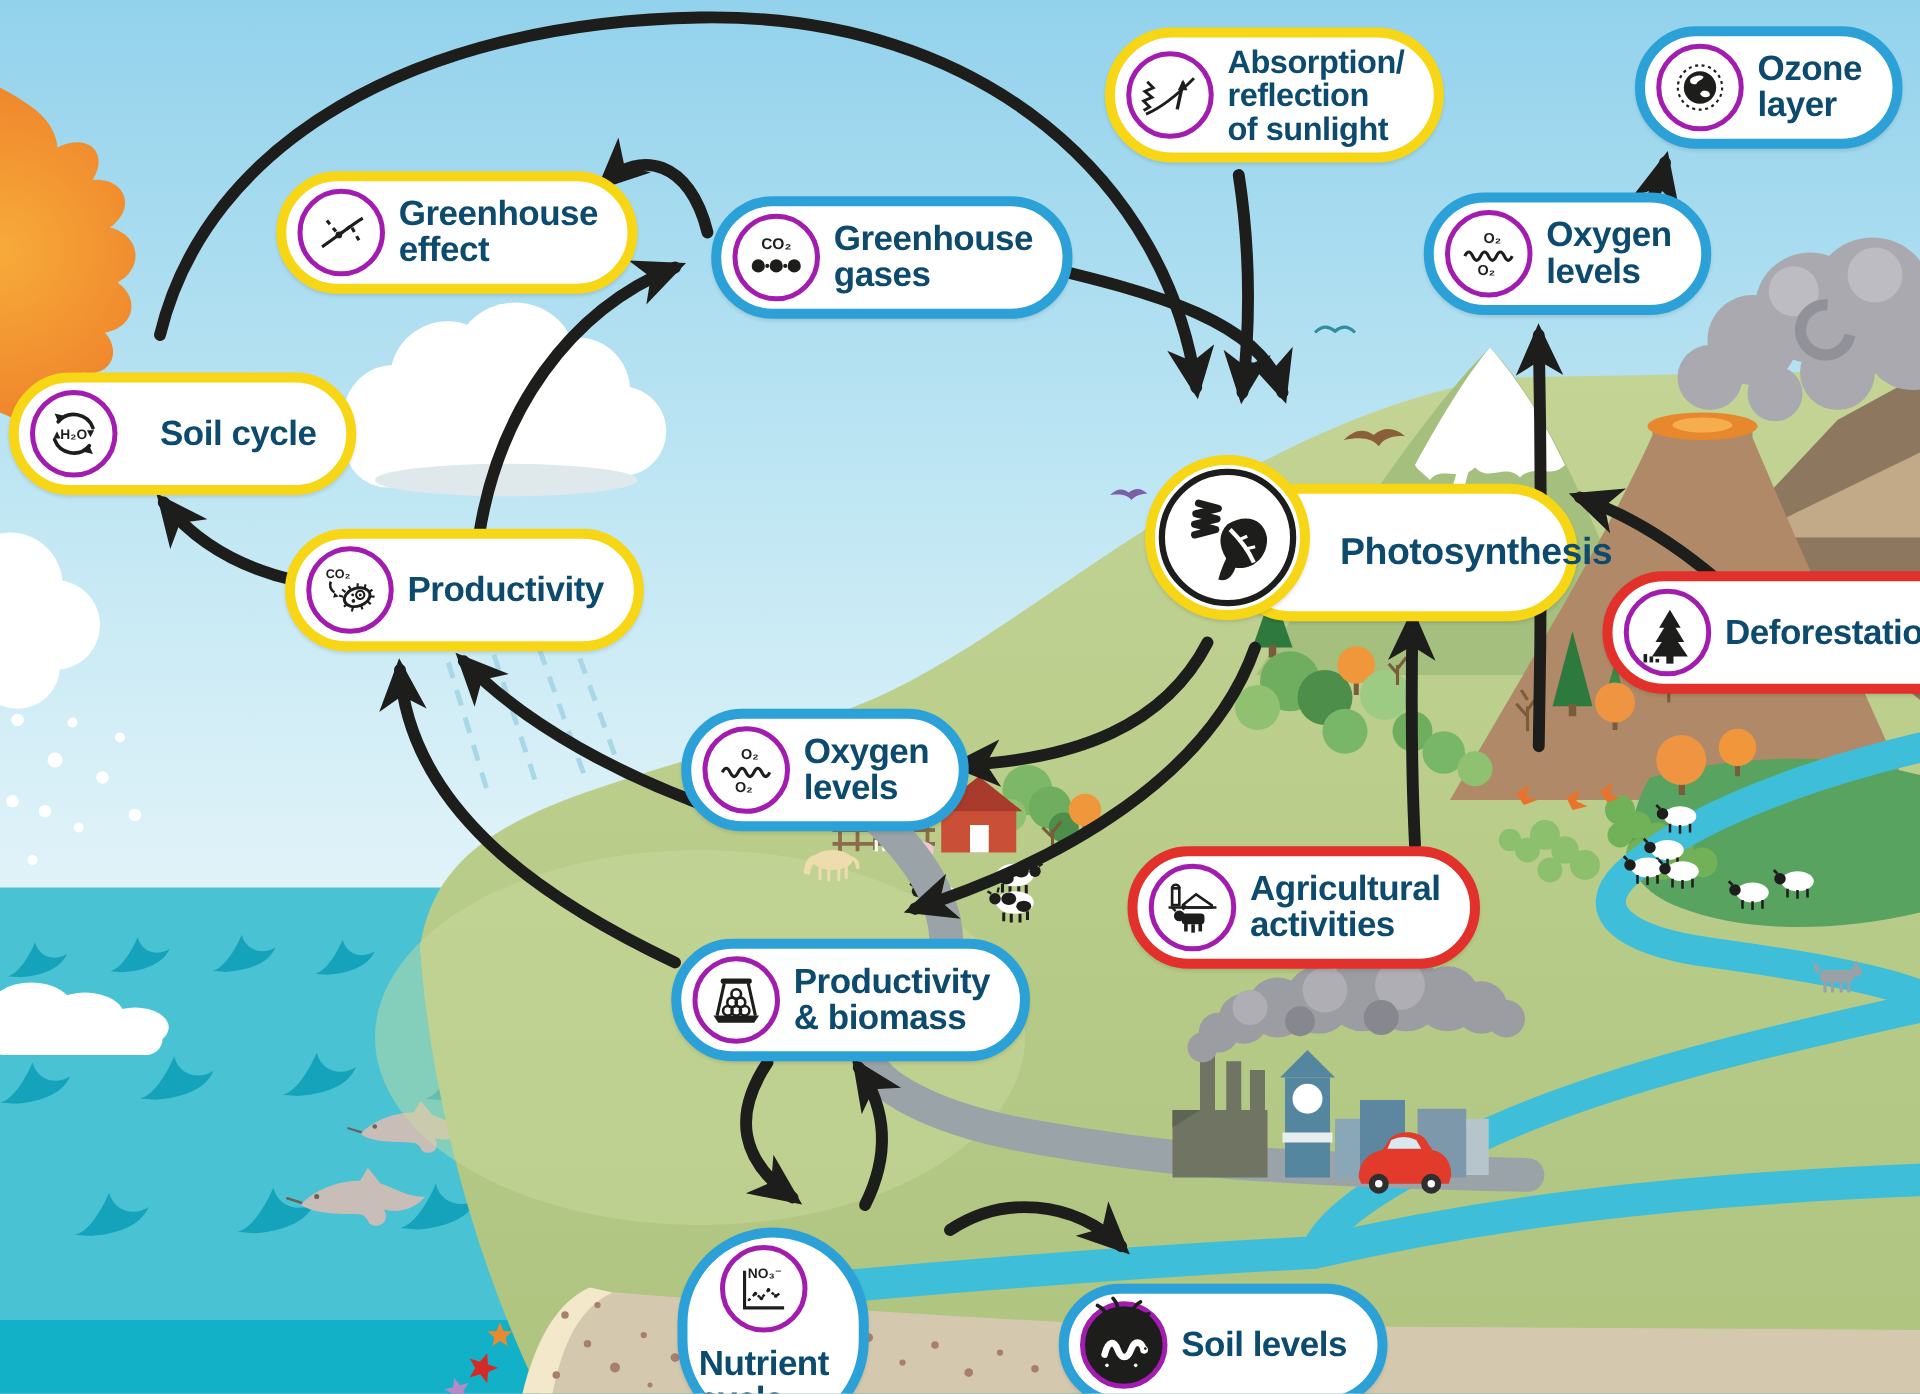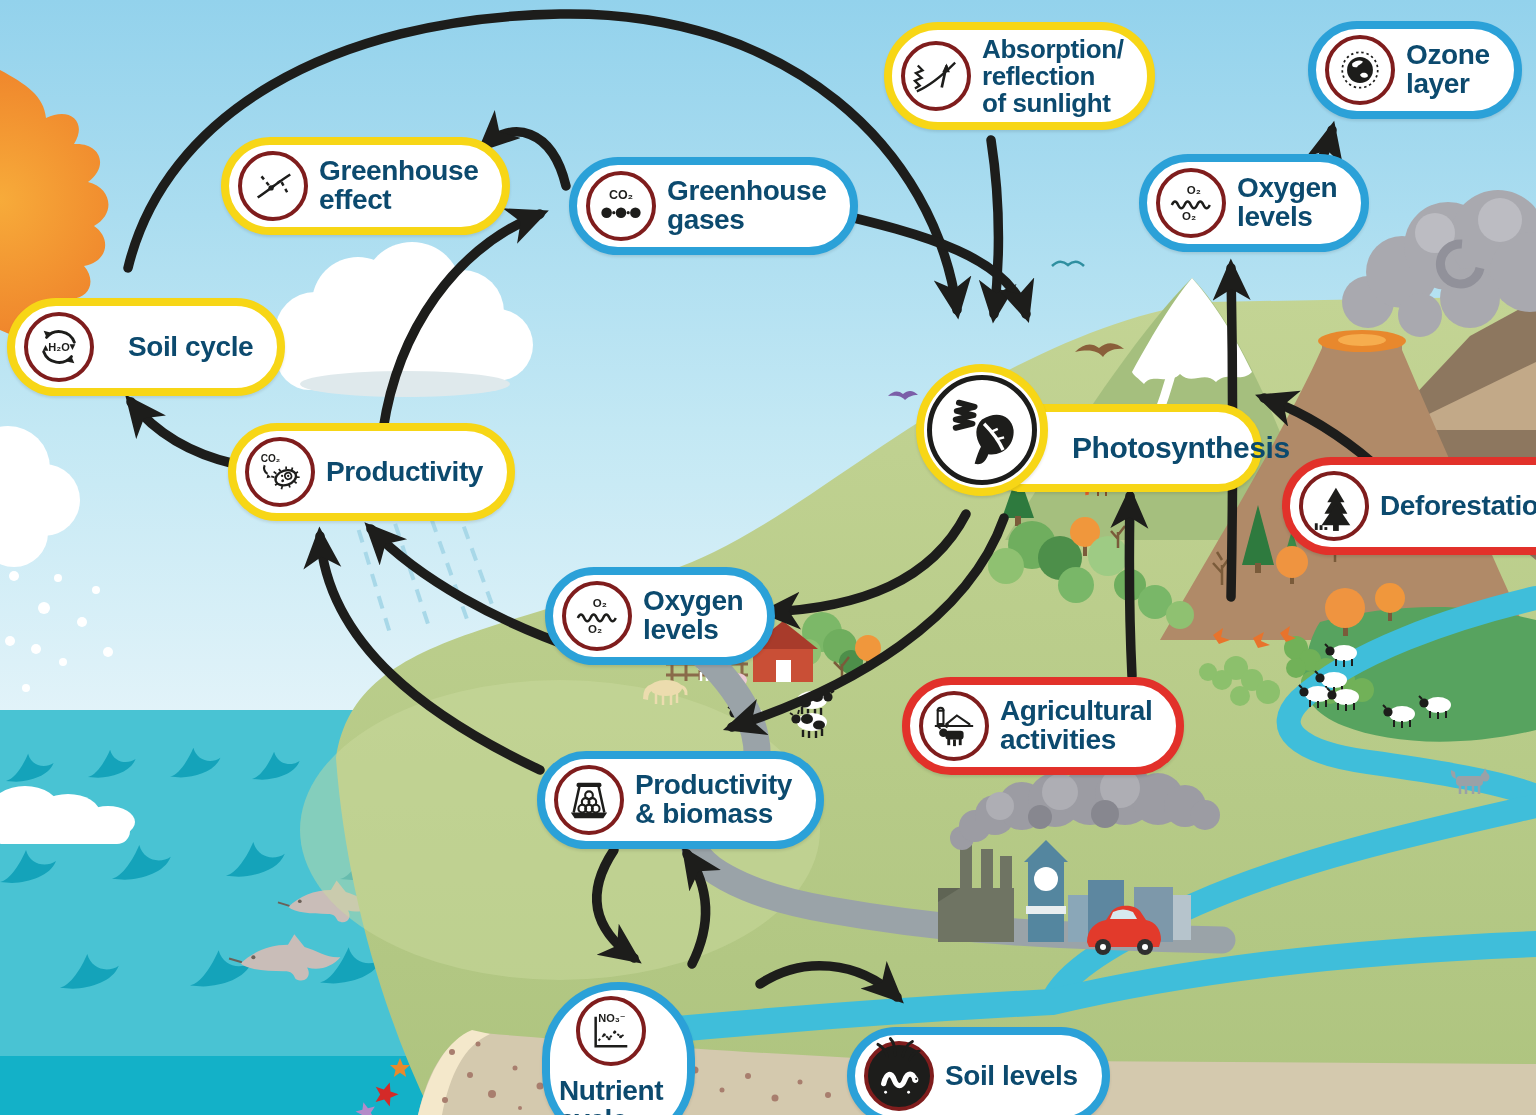--- a/index.html
+++ b/index.html
@@ -5,40 +5,40 @@
   html,body{margin:0;padding:0;background:#777;}
   #stage{position:relative;width:1536px;height:1115px;overflow:hidden;background:#bfe6f5;
          font-family:"Liberation Sans","DejaVu Sans",sans-serif;}
   svg.layer{position:absolute;left:0;top:0;}
   
   .nd{position:absolute;display:flex;align-items:center;gap:11px;background:#fff;
       border:8px solid #ccc;border-radius:999px;padding:6px 24px 6px 9px;box-sizing:border-box;
       box-shadow:0 2px 3px rgba(0,0,0,.10);}
   .lbl{font-size:28px;line-height:1.03;font-weight:700;color:#0c4a6e;letter-spacing:-.4px;
        white-space:pre-line;}
-  .icon{width:62px;height:62px;border:4px solid #7f1d1d;border-radius:50%;background:#fff;
+  .icon{width:62px;height:62px;border:4px solid #a21caf;border-radius:50%;background:#fff;
         display:flex;align-items:center;justify-content:center;flex:none;}
   .icon svg{width:46px;height:46px;overflow:visible;}
   .icon--dark{background:#1d1d1b;}
   .nd-abs{left:884px;top:22px;}  .nd-abs .lbl{font-size:26px;}
   .nd-ozo{left:1308px;top:21px;}
   .nd-ghe{left:221px;top:137px;}
   .nd-ghg{left:569px;top:157px;}
   .nd-oxt{left:1139px;top:154px;}
   .nd-wat{left:7px;top:298px;gap:34px;}
   .nd-res{left:228px;top:423px;}
   .nd-def{left:1282px;top:457px;}
   .nd-oxm{left:545px;top:567px;}
   .nd-agr{left:902px;top:677px;}
   .nd-pro{left:537px;top:751px;}
   .nd-nut{left:542px;top:982px;}
   .nd-soi{left:847px;top:1027px;}
   
   .photo{position:absolute;left:916px;top:364px;width:346px;height:134px;}
-  .photo-pill{position:absolute;left:62px;top:40px;right:0;height:88px;background:#fff;
+  .photo-pill{position:absolute;left:62px;top:23px;right:0;height:110px;background:#fff;
       border:8px solid #ccc;border-radius:999px;display:flex;align-items:center;
       padding-left:86px;box-sizing:border-box;box-shadow:0 2px 3px rgba(0,0,0,.10);}
   .photo-pill .lbl{font-size:30px;}
   .photo-icon{position:absolute;left:0;top:0;width:132px;height:132px;background:#fff;
       border:8px solid #ccc;border-radius:50%;box-sizing:border-box;display:flex;
       align-items:center;justify-content:center;box-shadow:0 2px 3px rgba(0,0,0,.10);}
   .photo-icon .inner{width:100px;height:100px;border:5px solid #1d1d1b;border-radius:50%;
       display:flex;align-items:center;justify-content:center;background:#fff;}
   .photo-icon svg{width:80px;height:80px;overflow:visible;}
   .it{font-weight:700;}

